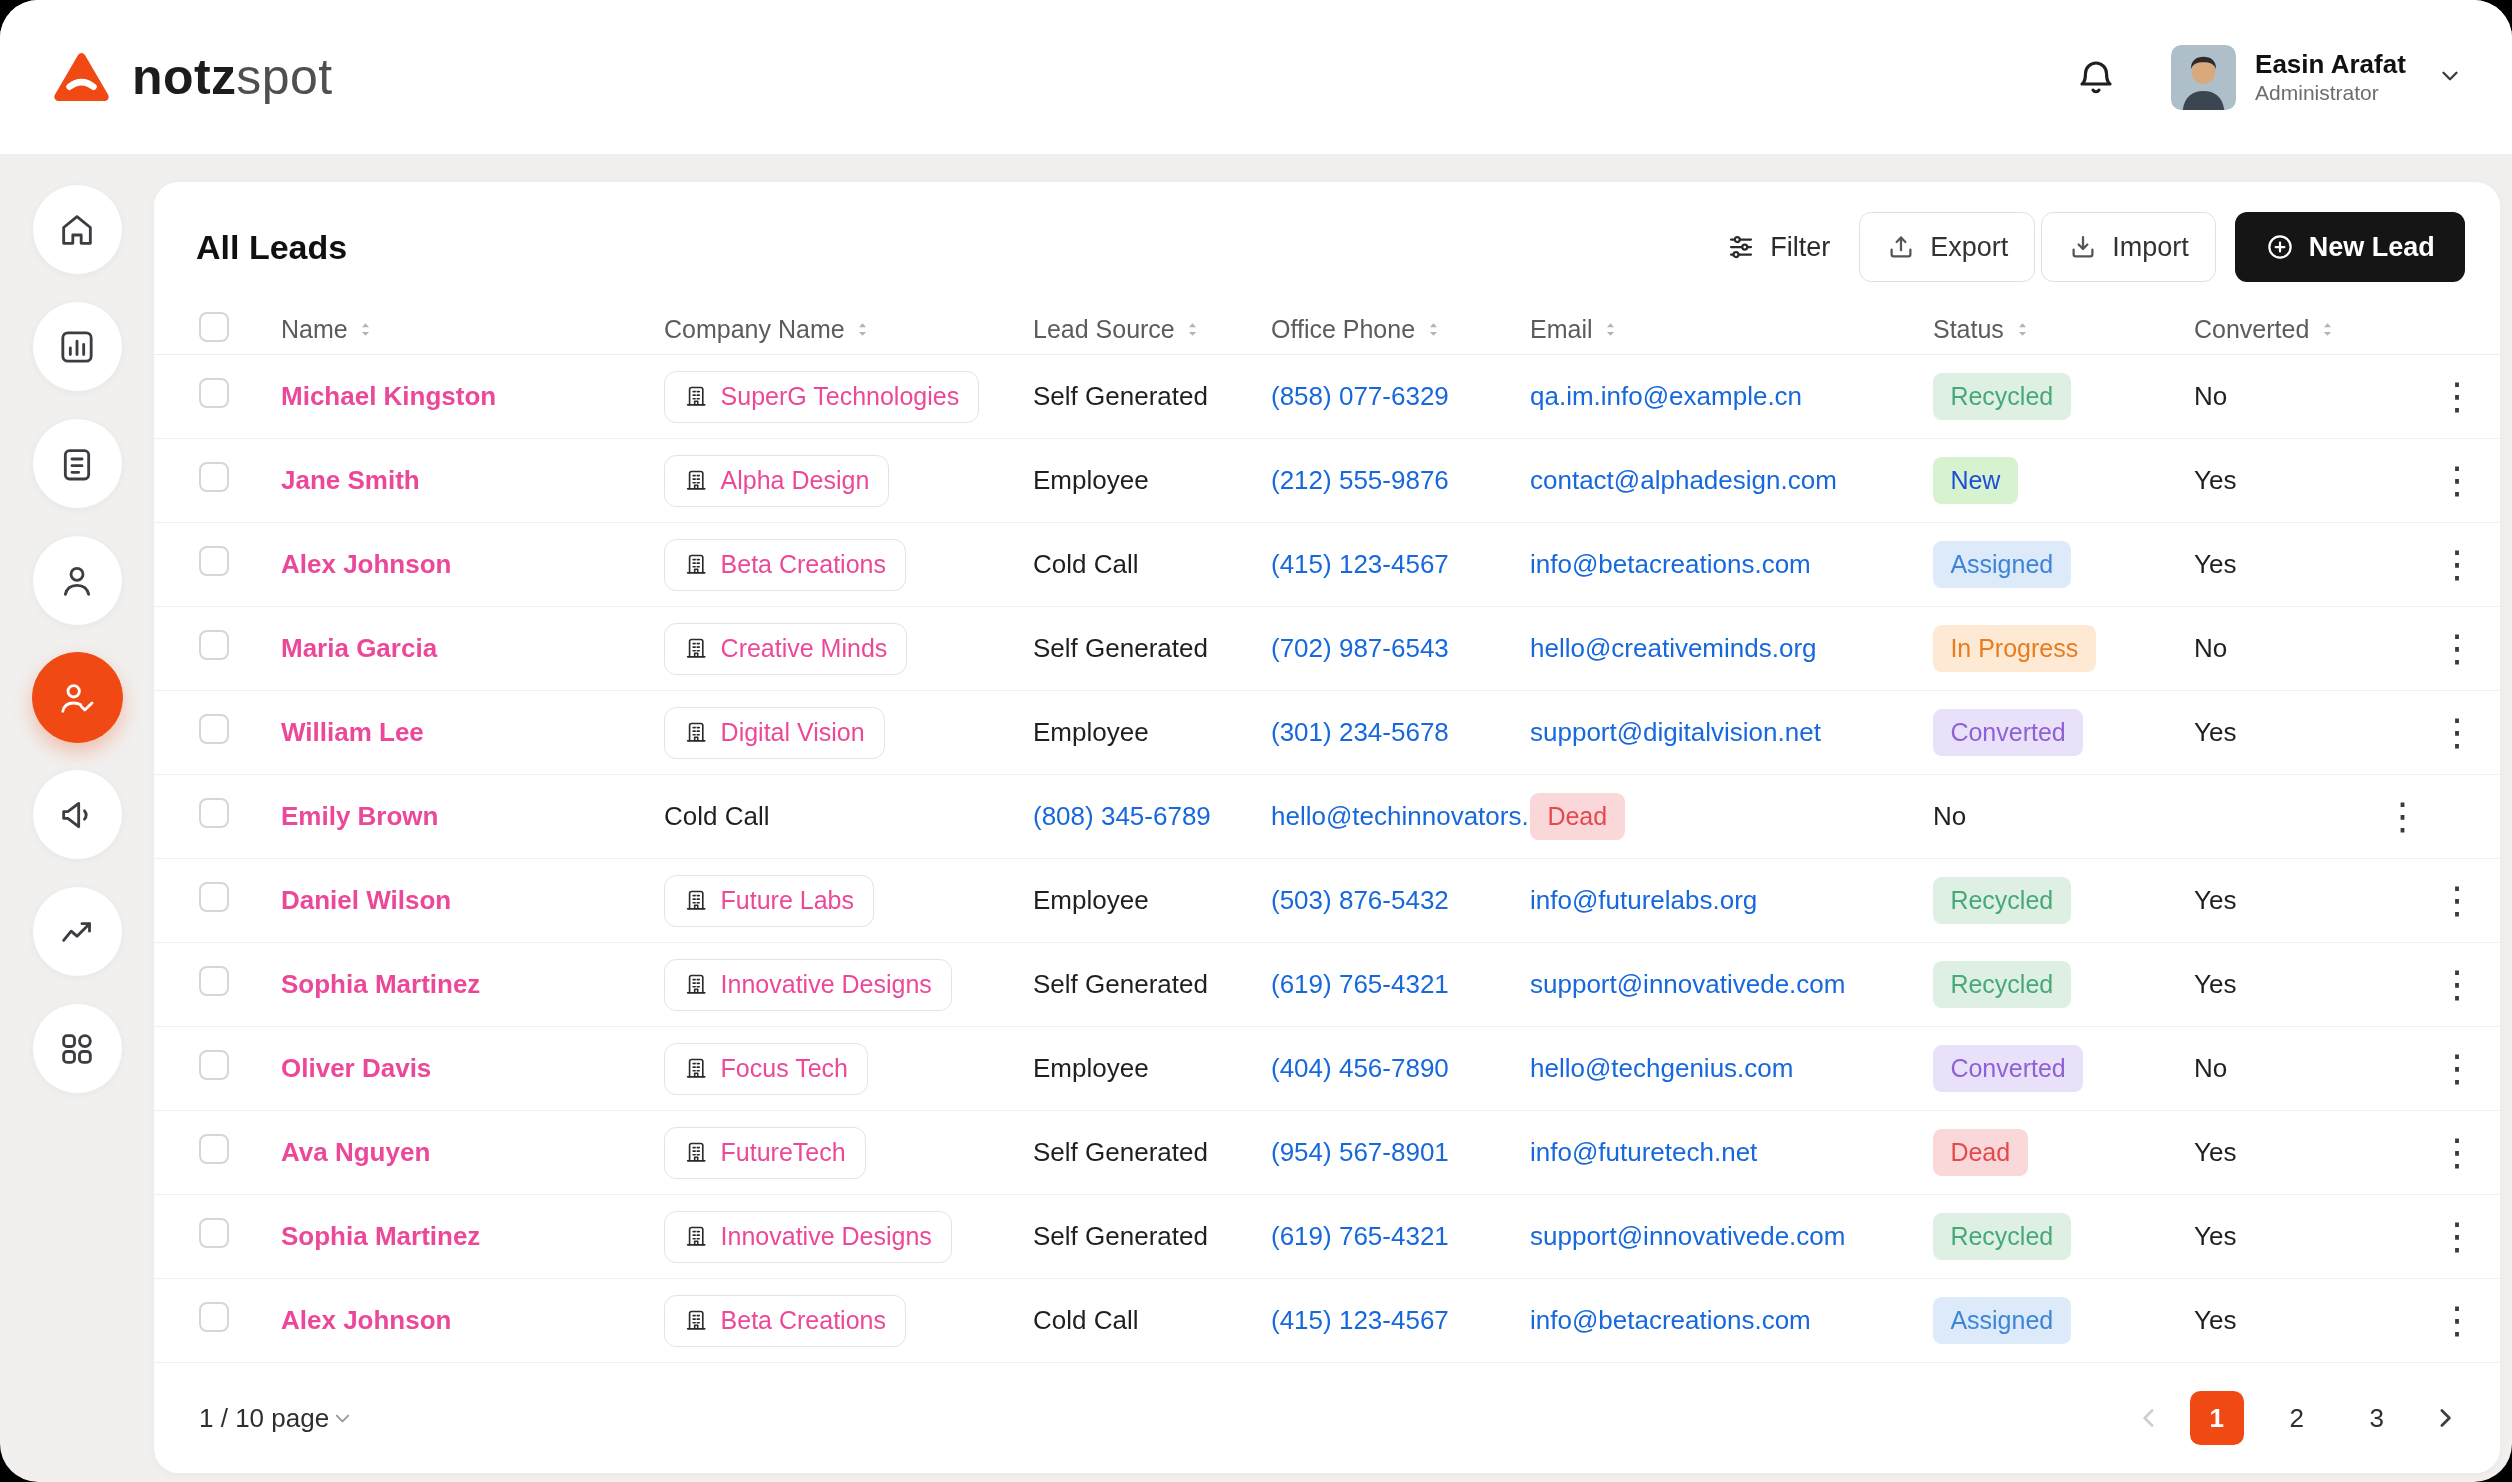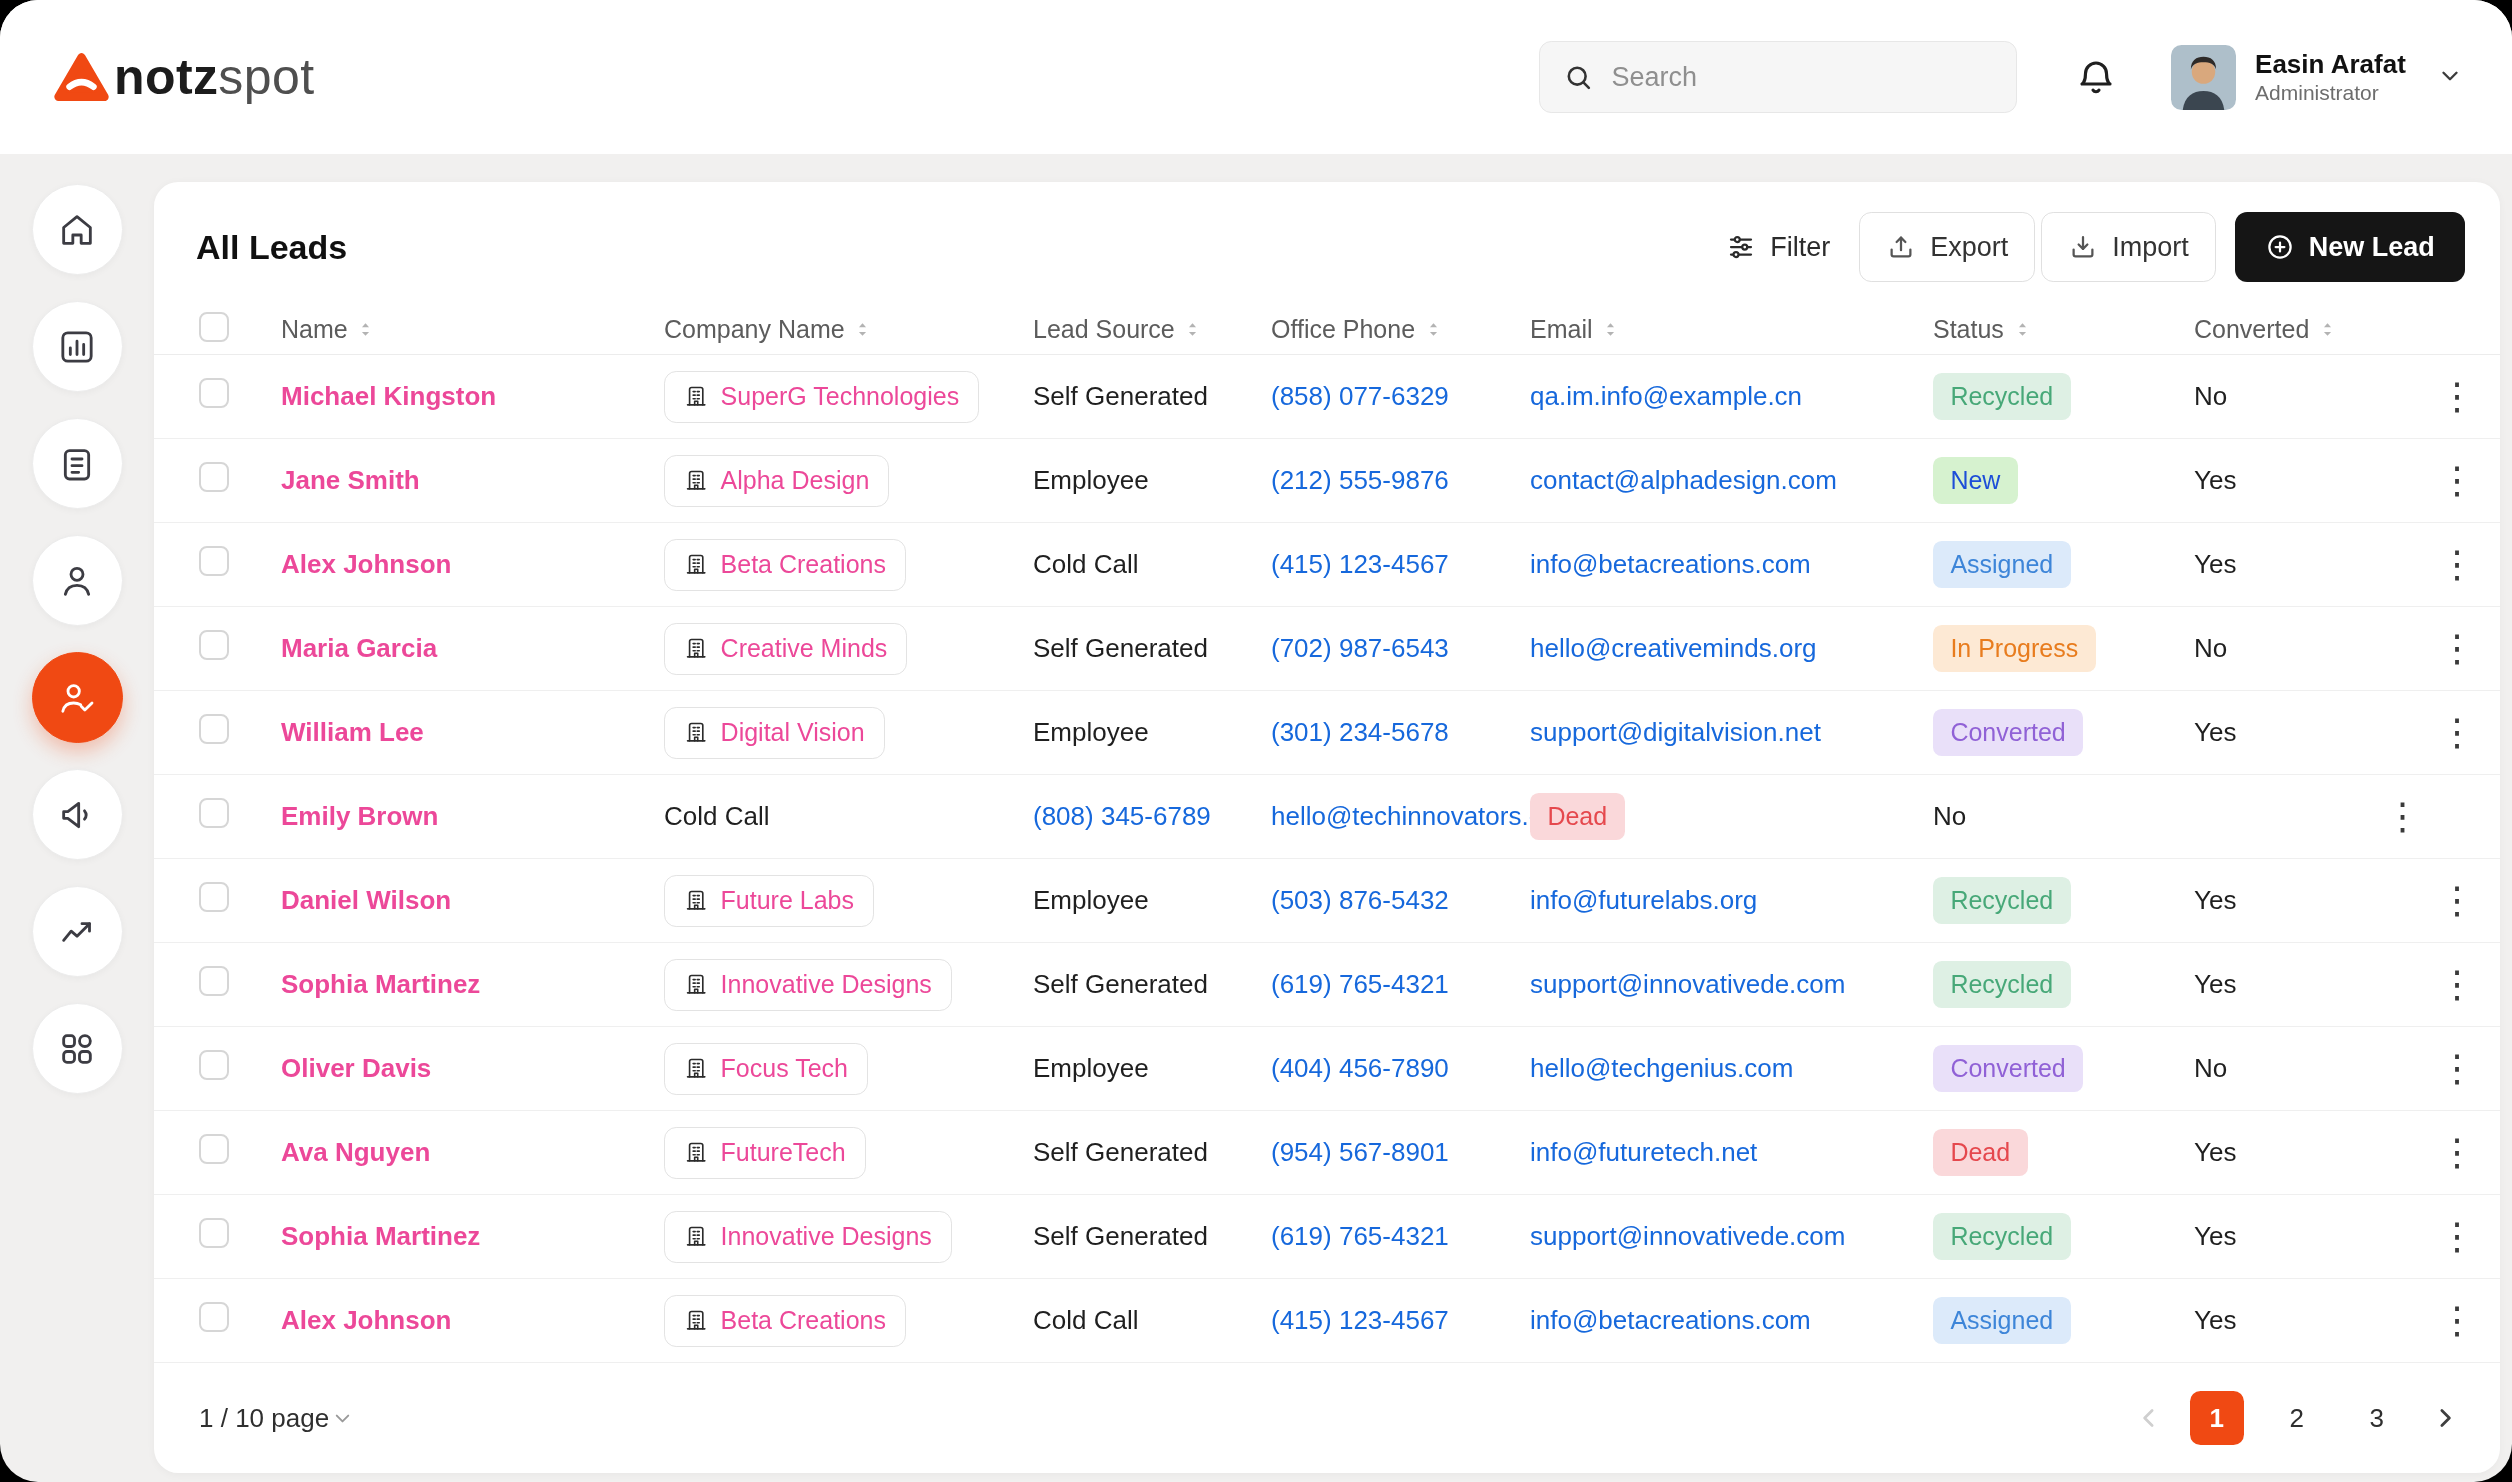--- a/index.html
+++ b/index.html
@@ -1,21 +1,21 @@
 <!DOCTYPE html>
 <html style="font-size:14px"><head>
 <meta charset="utf-8">
 <style>
   * { margin:0; padding:0; box-sizing:border-box; }
   html,body { width:2512px; height:1483px; background:#000; font-family:"Liberation Sans","DejaVu Sans",sans-serif; }
   .app { position:absolute; inset:0; background:#f1f0ef; border-radius:38px; overflow:hidden; }
 
   
   .topbar { height:154px; background:#fff; display:flex; align-items:center; padding:0 49px 0 52px; }
-  .logo { display:flex; align-items:center; gap:3px; cursor:pointer; }
+  .logo { display:flex; align-items:center; gap:21px; cursor:pointer; }
   .logo svg { width:59px; height:59px; }
   .logo-text { font-size:50px; letter-spacing:0.4px; color:#1c1c1c; }
   .logo-text .bold { font-weight:700; }
   .logo-text .light { font-weight:400; color:#4f4f4f; }
   .top-spacer { flex:1; }
   .searchbox { width:478px; height:72px; background:#f6f6f6; border:1.7px solid #e7e7e7; border-radius:12.2px;
                display:flex; align-items:center; gap:17.4px; padding:0 23px; }
   .searchbox svg { width:31px; height:31px; stroke:#333; flex:none; }
   .searchbox input { border:none; outline:none; background:transparent; font-size:27px; color:#333; width:100%;
                      font-family:inherit; }
@@ -95,27 +95,20 @@
     <div class="logo">
       <svg viewBox="0 0 64 64">
         <path d="M32 10 57 53H7z" fill="#f04913" stroke="#f04913" stroke-width="9" stroke-linejoin="round"></path>
         <path d="M19 42q13-10 26 0" stroke="#fff" stroke-width="7" fill="none" stroke-linecap="round"></path>
       </svg>
       <div class="logo-text"><span class="bold">notz</span><span class="light">spot</span></div>
     </div>
 
     <div class="top-spacer"></div>
 
-    <div class="searchbox">
-      <svg viewBox="0 0 24 24" fill="none" stroke-width="2" stroke-linecap="round">
-        <circle cx="11" cy="11" r="6.5"></circle>
-          <path d="m15.8 15.8 4.2 4.2"></path>
-      </svg>
-      <input type="text" placeholder="Search" style="">
-    </div>
 
     <div class="bell">
       <svg viewBox="0 0 24 24" fill="none" stroke-width="1.8" stroke-linecap="round" stroke-linejoin="round">
         <path d="M18 10a6 6 0 1 0-12 0c0 5-2 6-2 6h16s-2-1-2-6"></path>
           <path d="M10.3 19.5a2 2 0 0 0 3.4 0"></path>
       </svg>
     </div>
 
     <div class="userblock">
       <div class="avatar">

